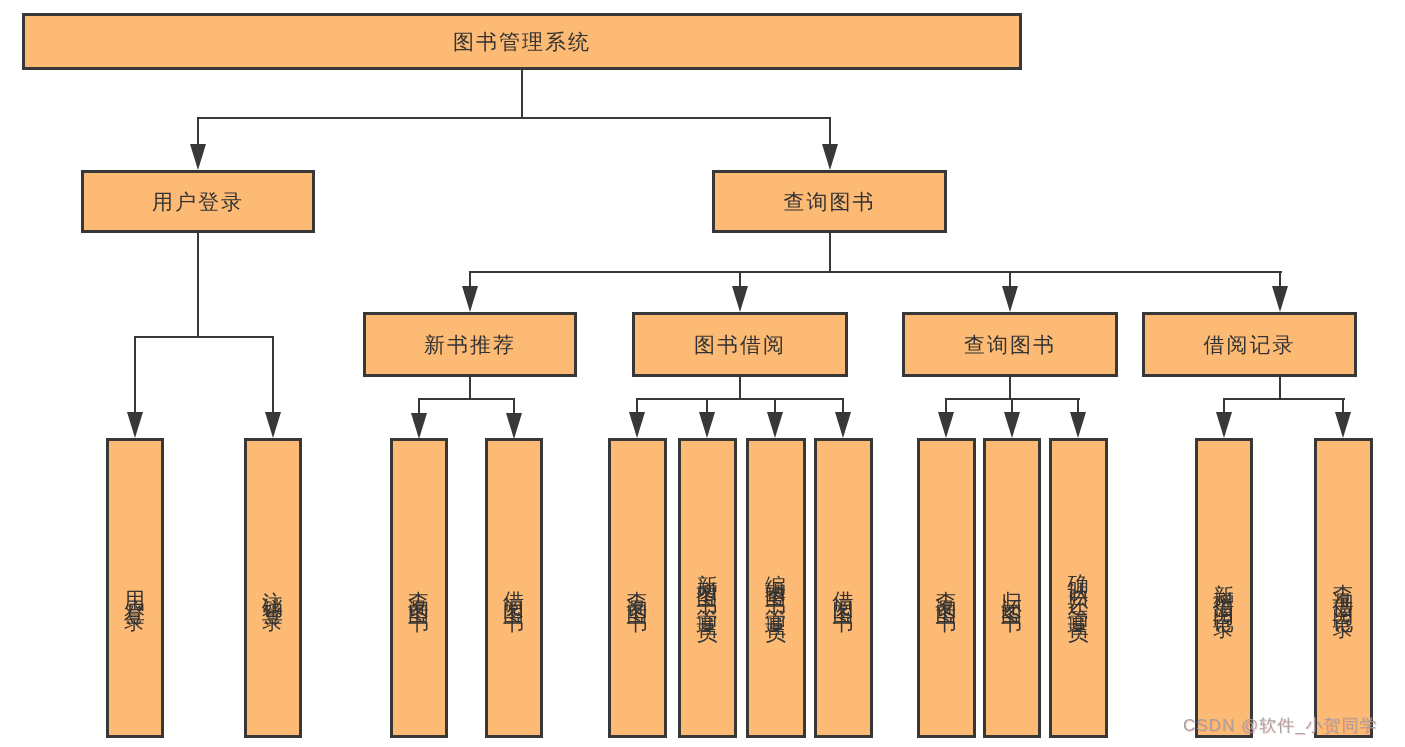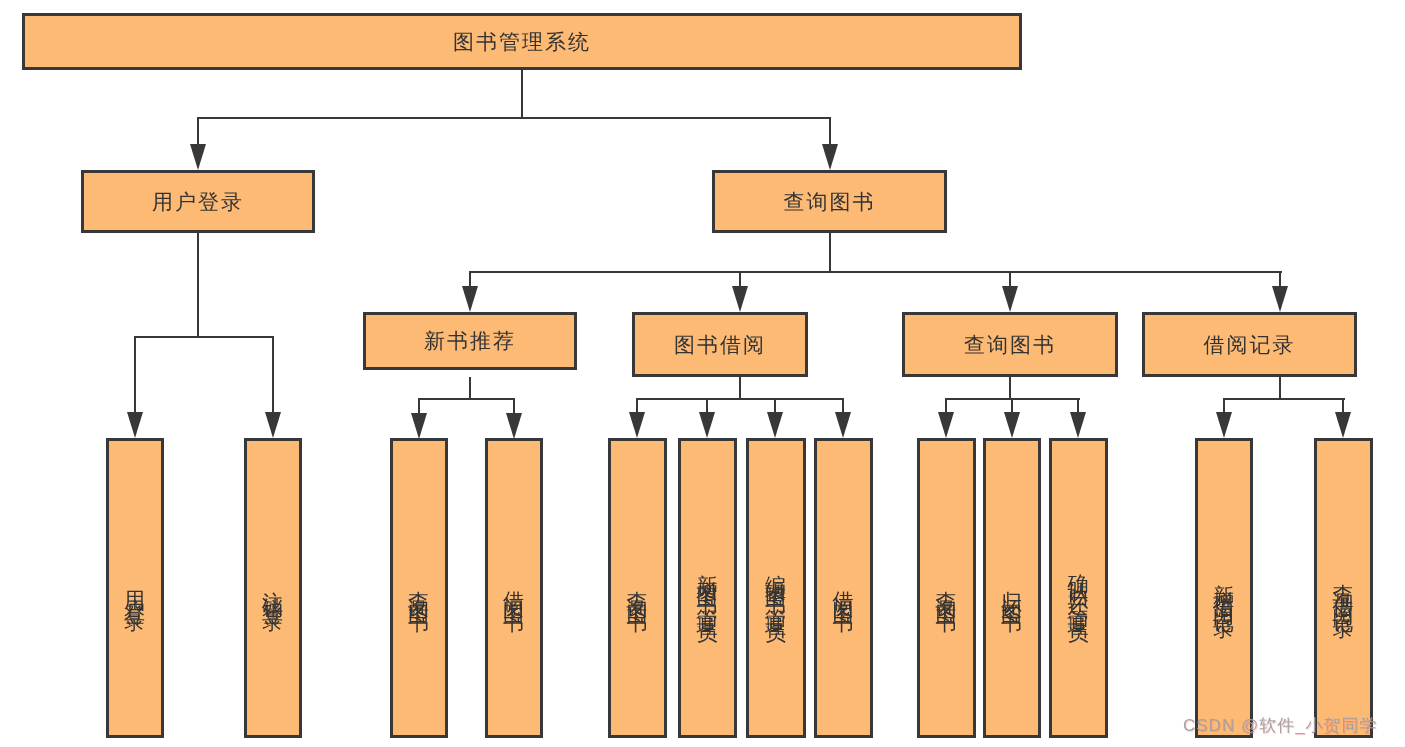--- a/index.html
+++ b/index.html
@@ -14,22 +14,22 @@
     font-size:21px;color:#333333;letter-spacing:2px;white-space:nowrap;
   }
   .vbox{
     writing-mode:vertical-rl;text-orientation:mixed;
     letter-spacing:7px;line-height:1;font-size:21px;white-space:normal;
   }
   
   #n-root{left:22px;top:13px;width:1000px;height:57px;}
   #n-user{left:81px;top:170px;width:234px;height:63px;}
   #n-mgmt{left:712px;top:170px;width:235px;height:63px;}
-  #n-l3a{left:363px;top:312px;width:214px;height:58px;font-family:Liberation Serif, serif;}
-  #n-l3b{left:632px;top:312px;width:176px;height:65px;}
+  #n-l3a{left:363px;top:312px;width:214px;height:65px;font-family:Liberation Serif, serif;}
+  #n-l3b{left:632px;top:312px;width:216px;height:65px;}
   #n-l3c{left:902px;top:312px;width:216px;height:65px;}
   #n-l3d{left:1142px;top:312px;width:215px;height:65px;}
   .leaf{top:438px;height:300px;width:58px;}
   #lf-u1{left:106px;} #lf-u2{left:244px;}
   #lf-n1{left:390px;} #lf-n2{left:485px;}
   #lf-b1{left:608px;width:59px;} #lf-b2{left:678px;width:59px;}
   #lf-b3{left:746px;width:60px;} #lf-b4{left:814px;width:59px;}
   #lf-c1{left:917px;width:59px;} #lf-c2{left:983px;} #lf-c3{left:1049px;width:59px;}
   #lf-r1{left:1195px;} #lf-r2{left:1314px;width:59px;}
   

